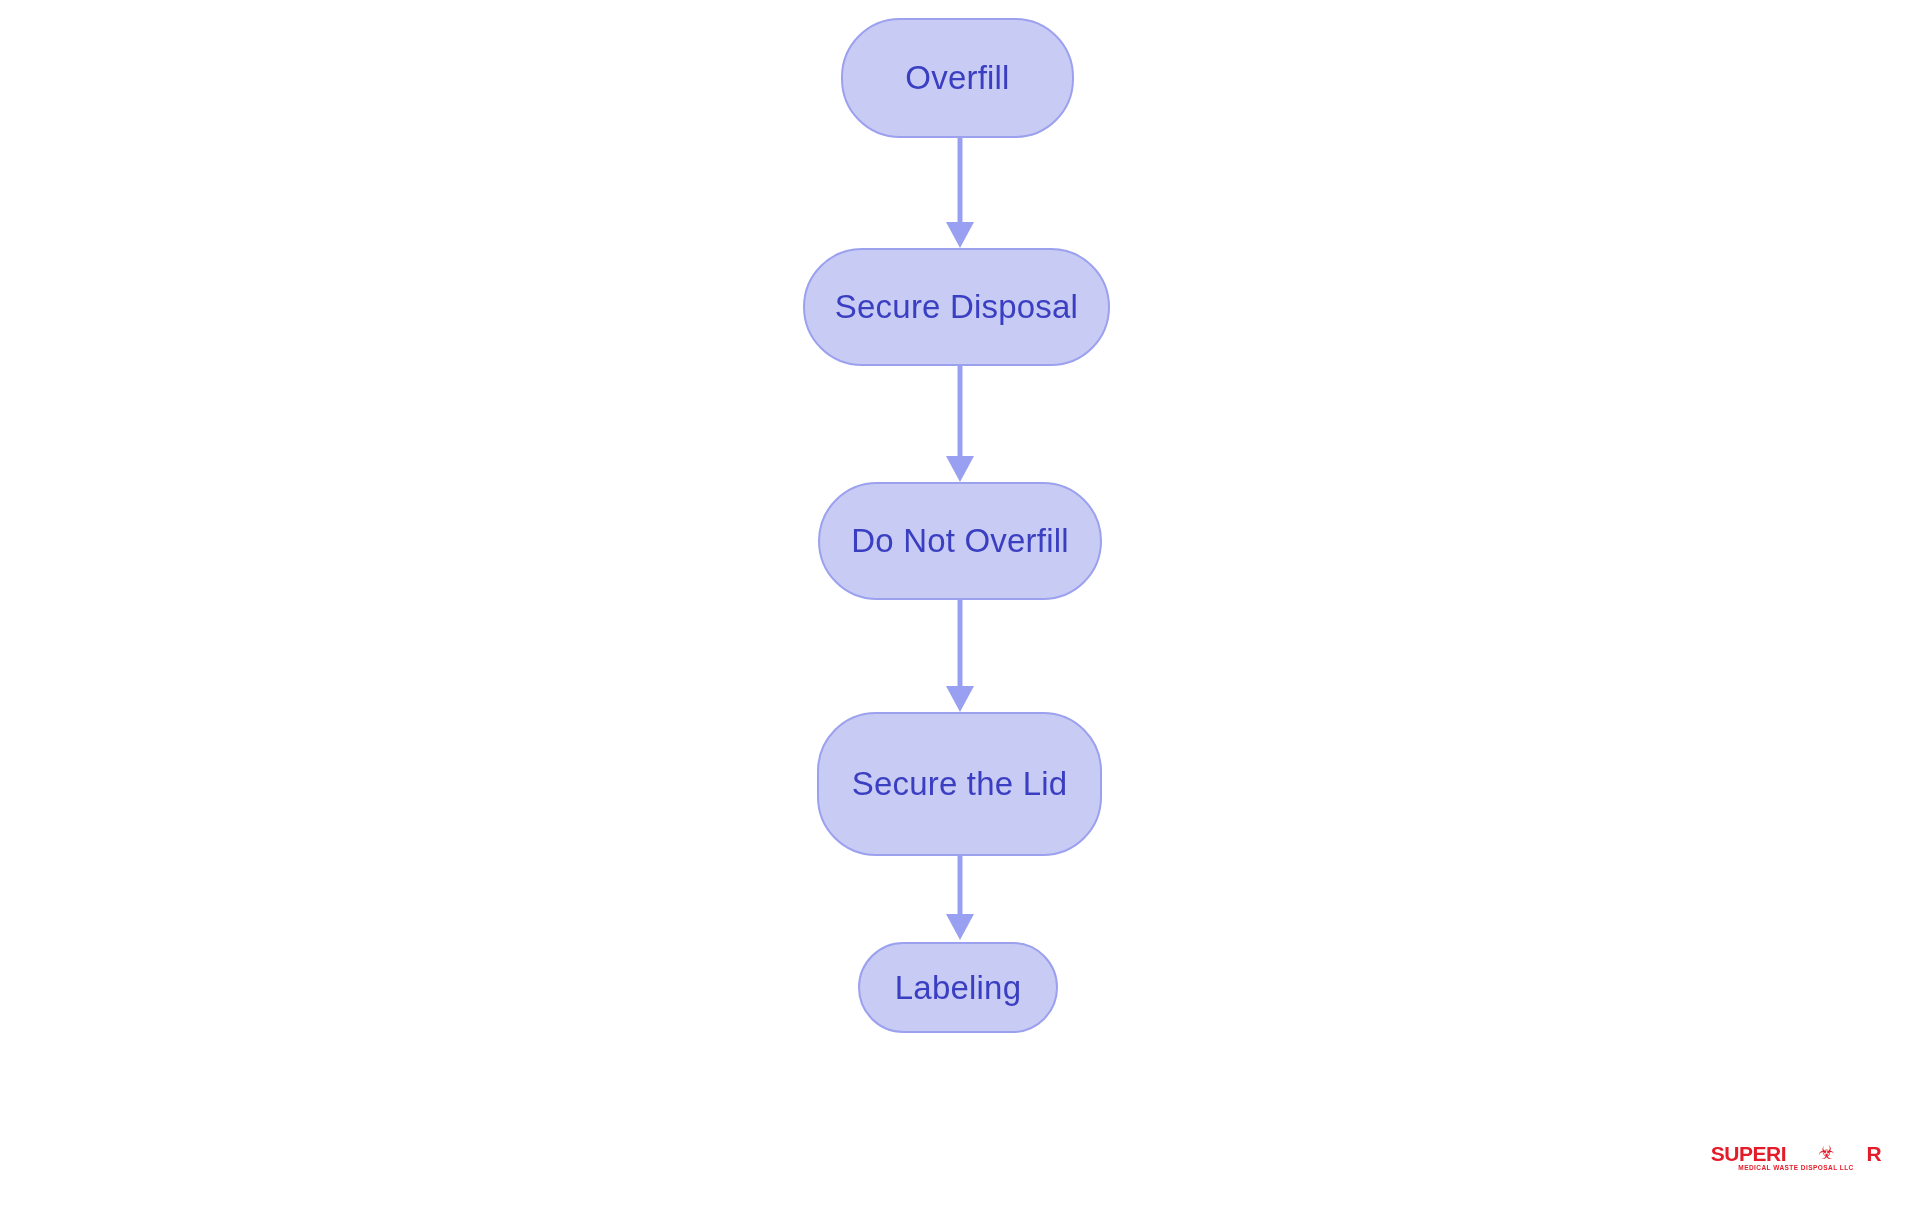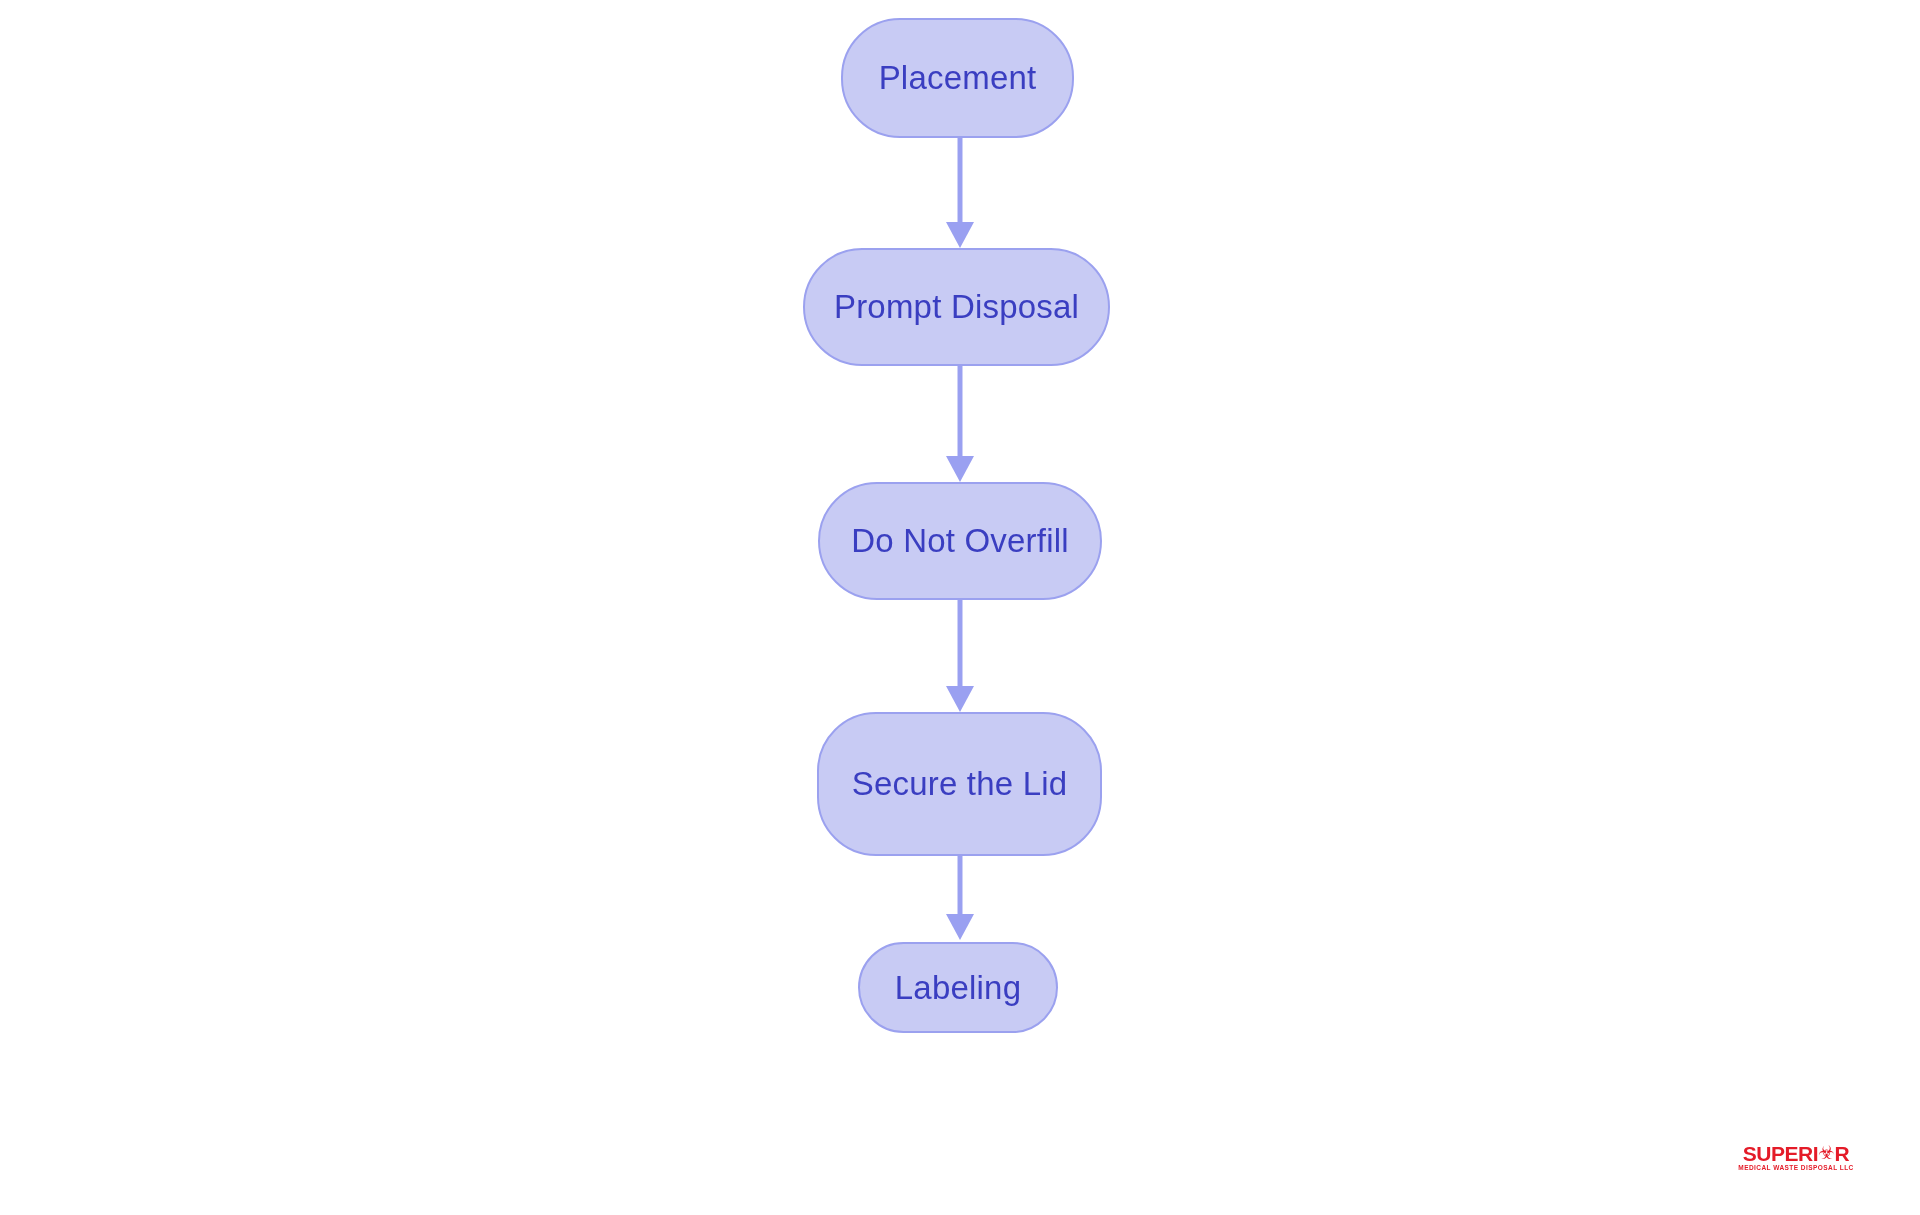--- a/index.html
+++ b/index.html
@@ -59,20 +59,21 @@
     user-select: none;
   }
   .wm-brand {
     font-size: 21px;
     font-weight: bold;
     letter-spacing: -0.5px;
     white-space: nowrap;
     display: flex;
     align-items: center;
     justify-content: center;
+    gap: 32px;
   }
   .wm-bio {
     font-size: 19px;
     line-height: 1;
     display: inline-block;
     transform: translateY(-1px);
   }
   .wm-sub {
     font-size: 6.5px;
     font-weight: bold;
@@ -99,25 +100,25 @@
       <line class="arrow-line" x1="960" y1="600" x2="960" y2="687"></line>
       <polygon class="arrow-head" points="946,686 974,686 960,712"></polygon>
     </g>
     <g>
       <line class="arrow-line" x1="960" y1="832" x2="960" y2="915"></line>
       <polygon class="arrow-head" points="946,914 974,914 960,940"></polygon>
     </g>
   </svg>
 
   <div class="node node-1">
-    <span class="node-label">Placement</span>
+    <span class="node-label">Overfill</span>
   </div>
 
   <div class="node node-2">
-    <span class="node-label">Prompt Disposal</span>
+    <span class="node-label">Secure Disposal</span>
   </div>
 
   <div class="node node-3">
     <span class="node-label">Do Not Overfill</span>
   </div>
 
   <div class="node node-4">
     <span class="node-label">Secure the Lid</span>
   </div>
 

